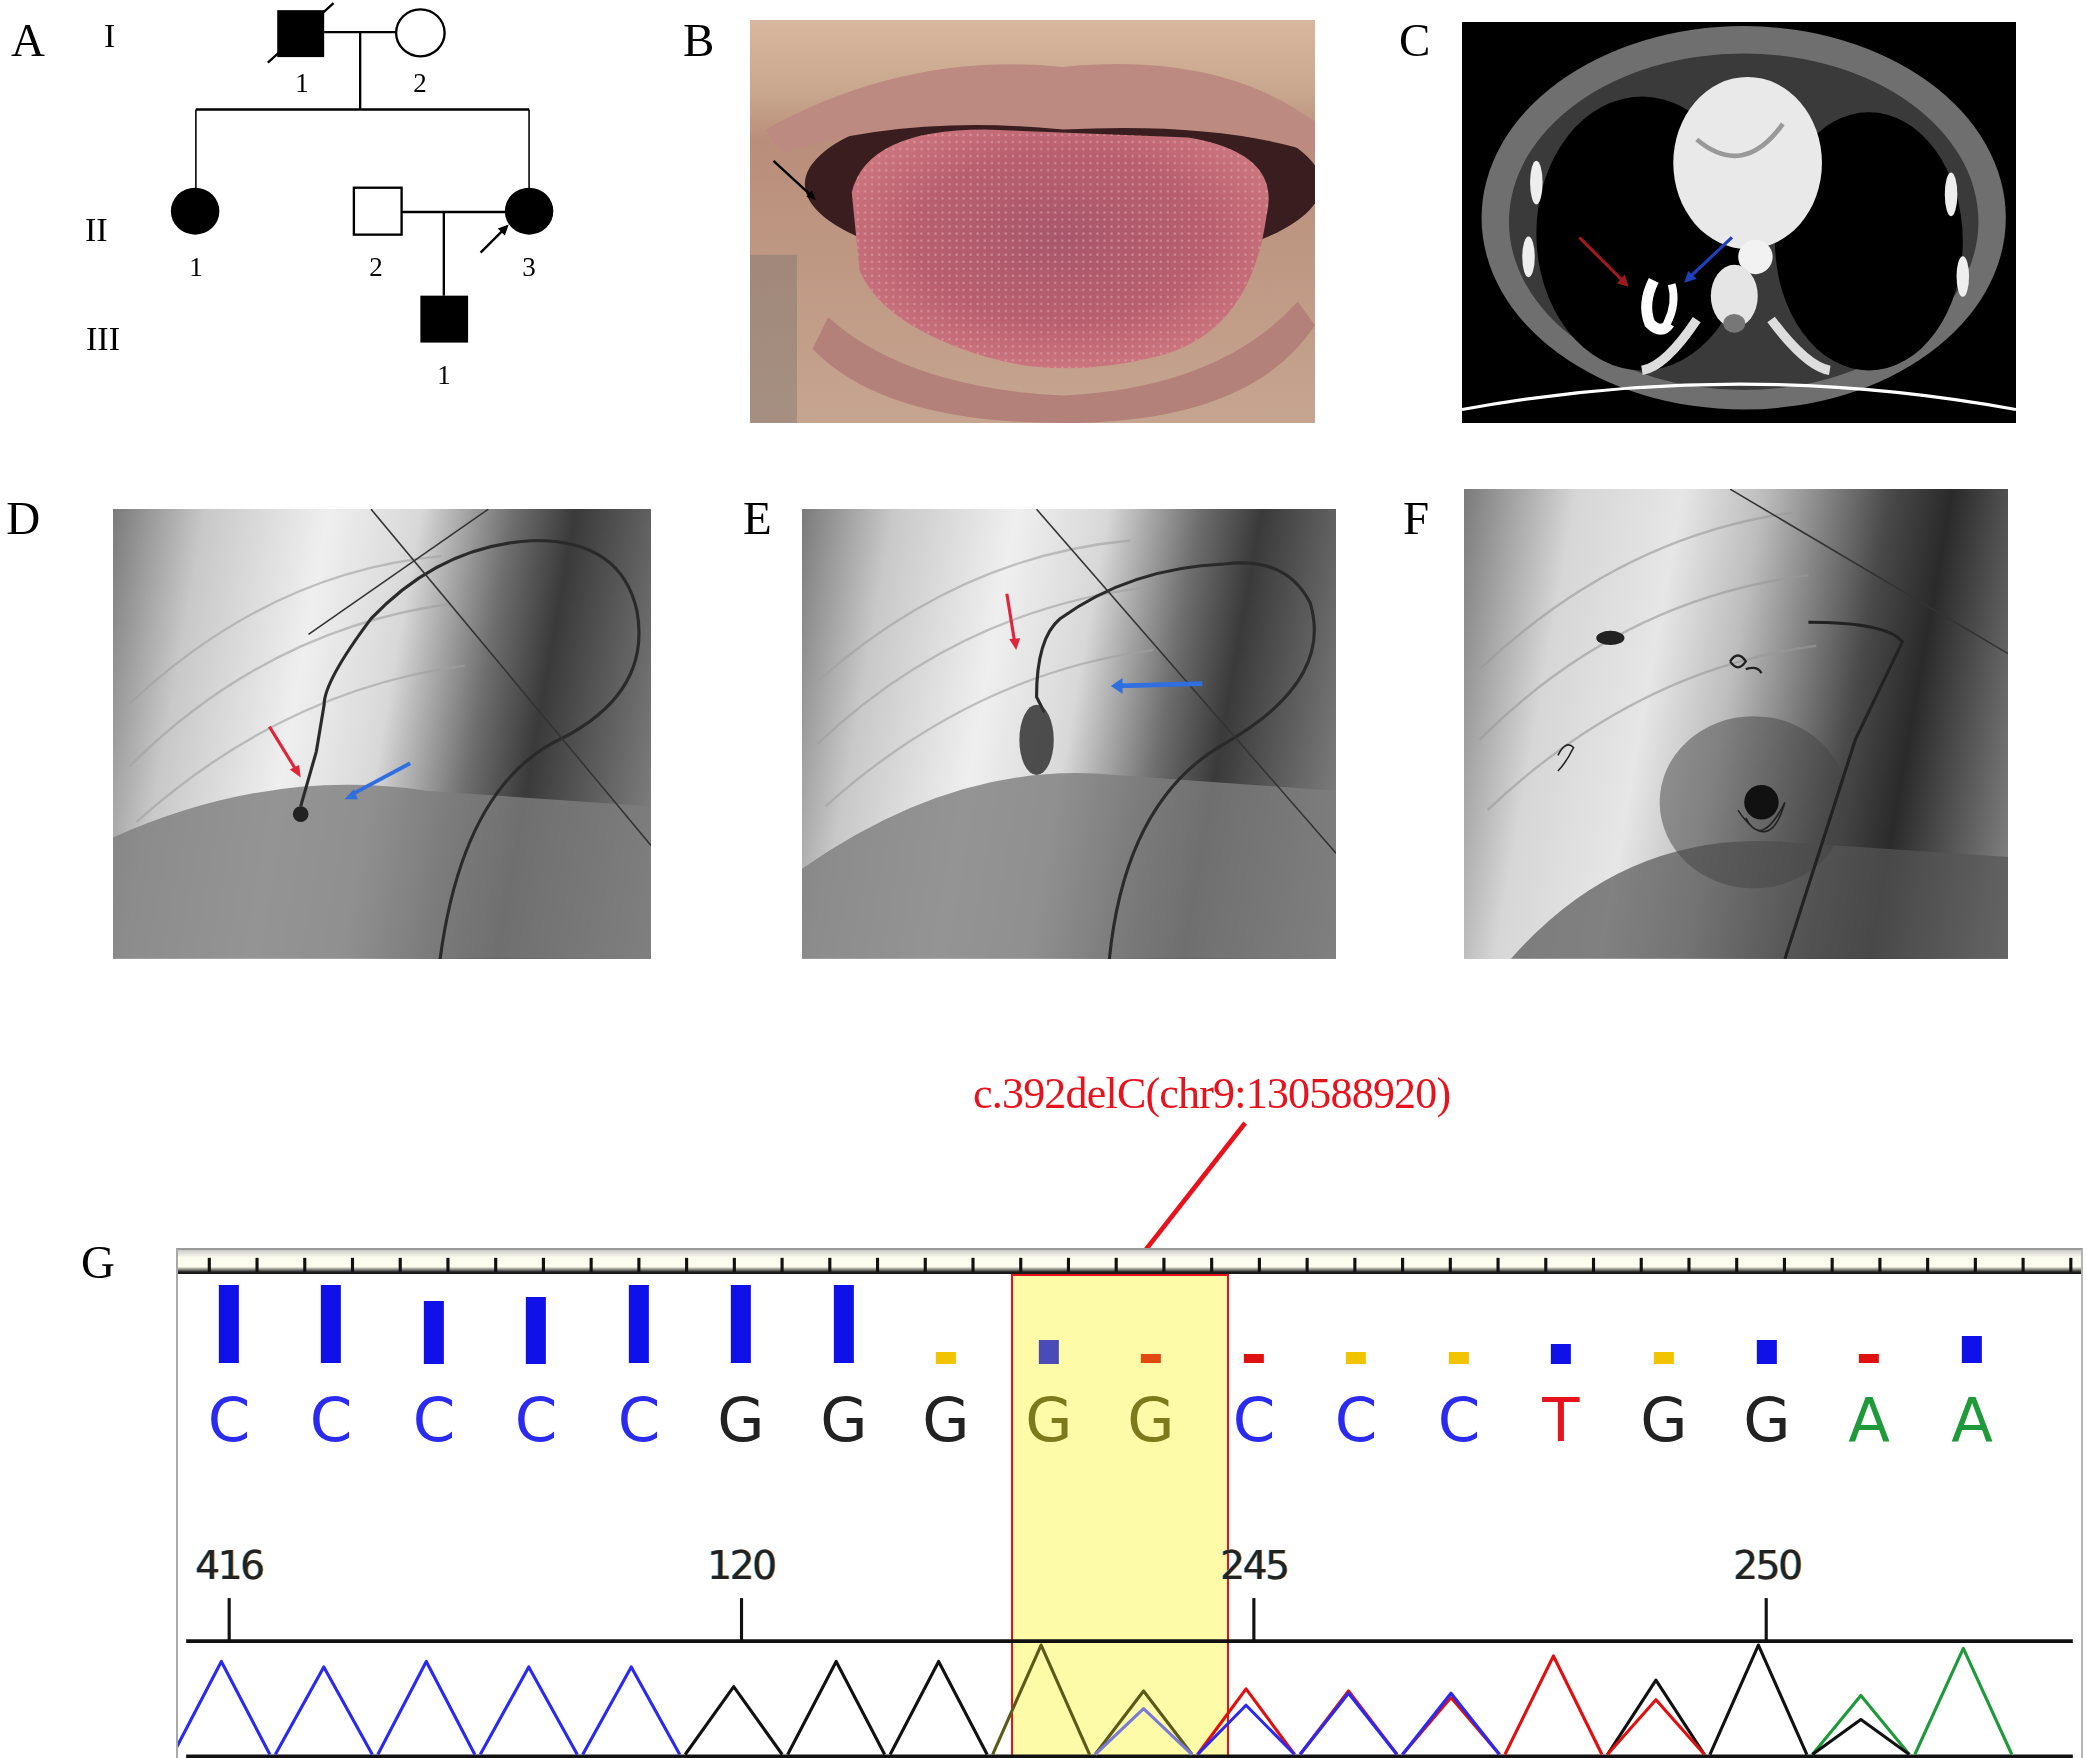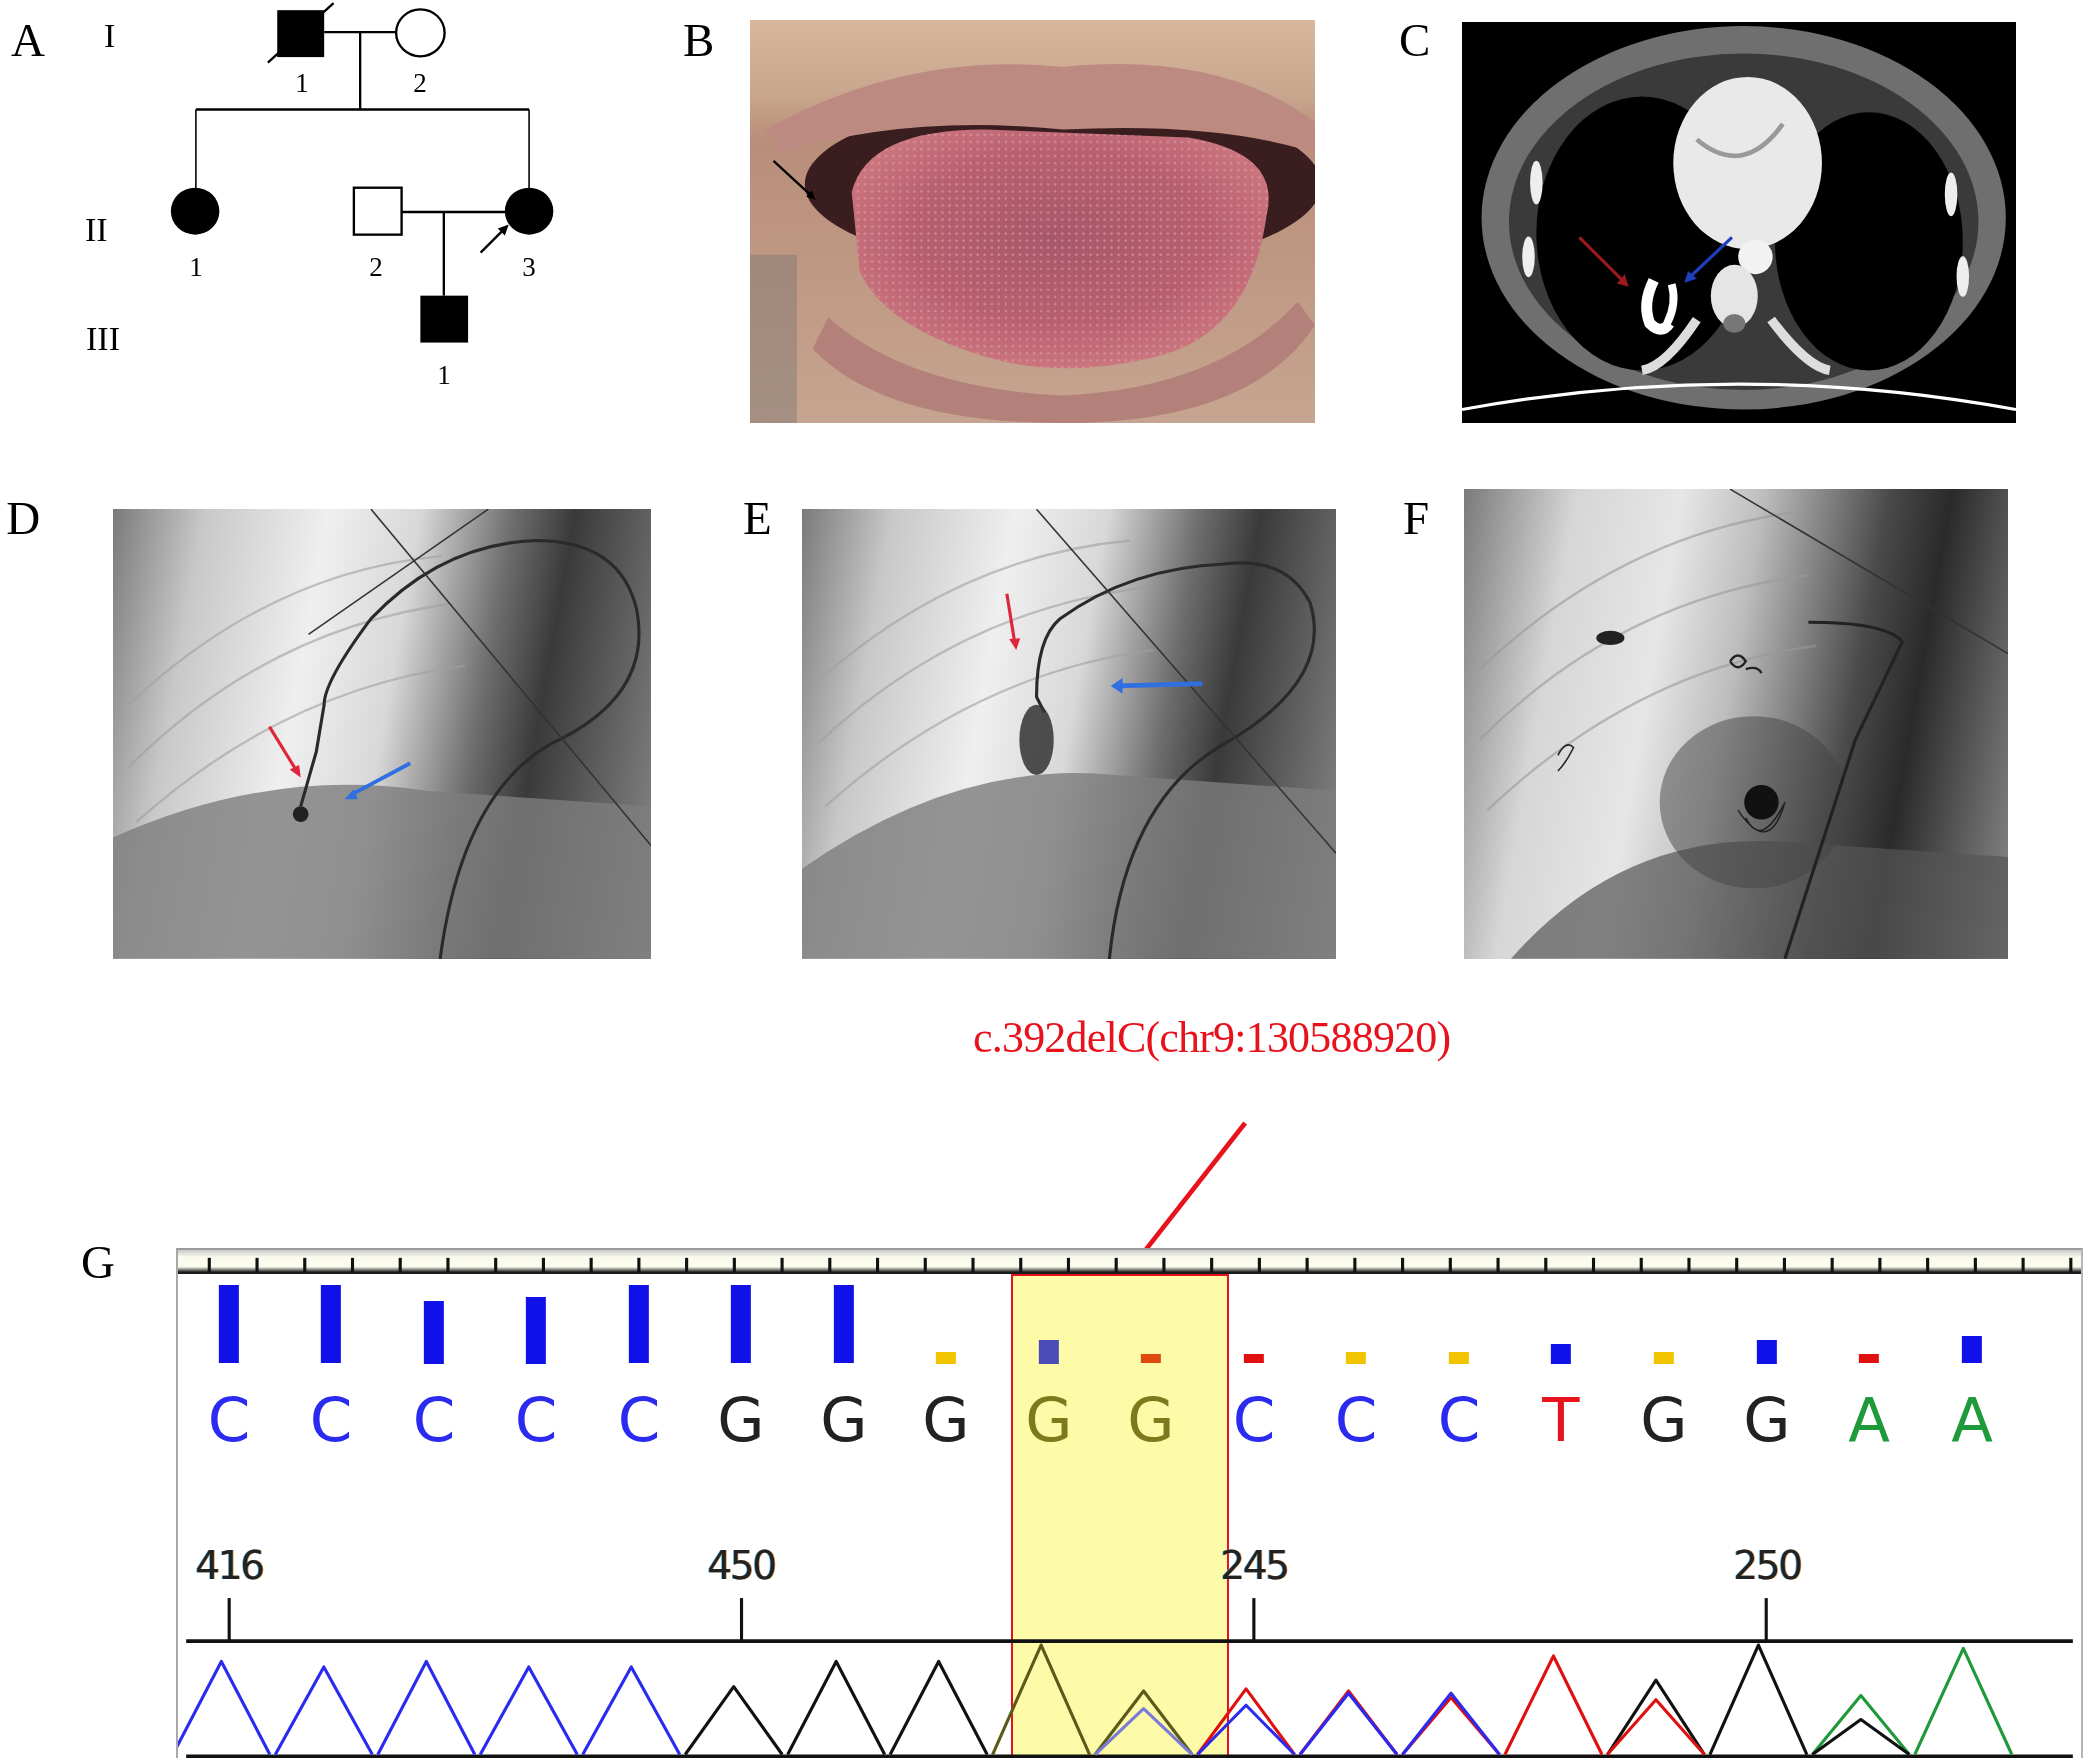--- a/index.html
+++ b/index.html
@@ -182,21 +182,21 @@
       <ellipse cx="187" cy="190" rx="18" ry="9" fill="#222"></ellipse>
       <path d="M340 220 q10 -15 20 0 q-10 15 -20 0 M360 230 q15 -5 20 5" stroke="#222" stroke-width="3" fill="none"></path>
       <circle cx="380" cy="400" r="22" fill="#111"></circle>
       <path d="M350 410 q40 60 60 -10 q-30 60 -50 20" stroke="#222" stroke-width="2" fill="none"></path>
       <path d="M120 340 q10 -20 20 -10 q-10 20 -20 30" stroke="#222" stroke-width="2" fill="none"></path>
     </g>
   </svg>
 </div>
 
 <div class="panel-label" style="left:81px;top:1239px;">G</div>
-<div class="mut-label" style="left:973px;top:1012px;text-align:right;">c.392delC(chr9:130588920)</div>
+<div class="mut-label" style="left:973px;top:1068px;text-align:right;">c.392delC(chr9:130588920)</div>
 <svg style="position:absolute;left:1096px;top:1119px;" width="157" height="157" viewBox="0 0 200 200">
   <line x1="190" y1="5" x2="45" y2="190" stroke="#e8121c" stroke-width="6"></line>
   <polygon points="35,200 40,175 60,188" fill="#e8121c"></polygon>
 </svg>
 
 <div class="chrom">
 
   <div style="position:absolute;left:0;top:0;width:100%;height:23.5px;background:linear-gradient(#c9c9c9,#fbfbee 30%,#fbfbee 70%,#1a1a1a 92%);">
     <svg width="1903" height="23.5" style="position:absolute;left:0;top:0;" viewBox="0 0 2432 30">
       <g stroke="#111" stroke-width="4" id="ticks">
@@ -281,21 +281,21 @@
       <div class="base" style="color: rgb(42, 42, 240); left: 1178px;">C</div>
       <div class="base" style="color: rgb(42, 42, 240); left: 1281px;">C</div>
       <div class="base" style="color: rgb(232, 18, 28); left: 1383px;">T</div>
       <div class="base" style="color: rgb(34, 34, 34); left: 1486px;">G</div>
       <div class="base" style="color: rgb(34, 34, 34); left: 1589px;">G</div>
       <div class="base" style="color: rgb(31, 154, 58); left: 1691px;">A</div>
       <div class="base" style="color: rgb(31, 154, 58); left: 1794px;">A</div>
     </div>
   <div id="positions">
       <div class="pos" style="left: 51px;">416</div>
-      <div class="pos" style="left: 563px;">450</div>
+      <div class="pos" style="left: 563px;">120</div>
       <div class="pos" style="left: 1076px;">245</div>
       <div class="pos" style="left: 1589px;">250</div>
     </div>
 
   <svg style="position:absolute;left:0;top:0;" width="1903" height="510" id="trace" viewBox="0 0 2432 652">
     <line x1="10" y1="500" x2="2422" y2="500" stroke="#111" stroke-width="5"></line>
     <line x1="10" y1="648" x2="2422" y2="648" stroke="#111" stroke-width="6"></line>
   <line x1="65" x2="65" y1="445" y2="500" stroke="#111" stroke-width="4"></line>
       <line x1="720" x2="720" y1="445" y2="500" stroke="#111" stroke-width="4"></line>
       <line x1="1375" x2="1375" y1="445" y2="500" stroke="#111" stroke-width="4"></line>

